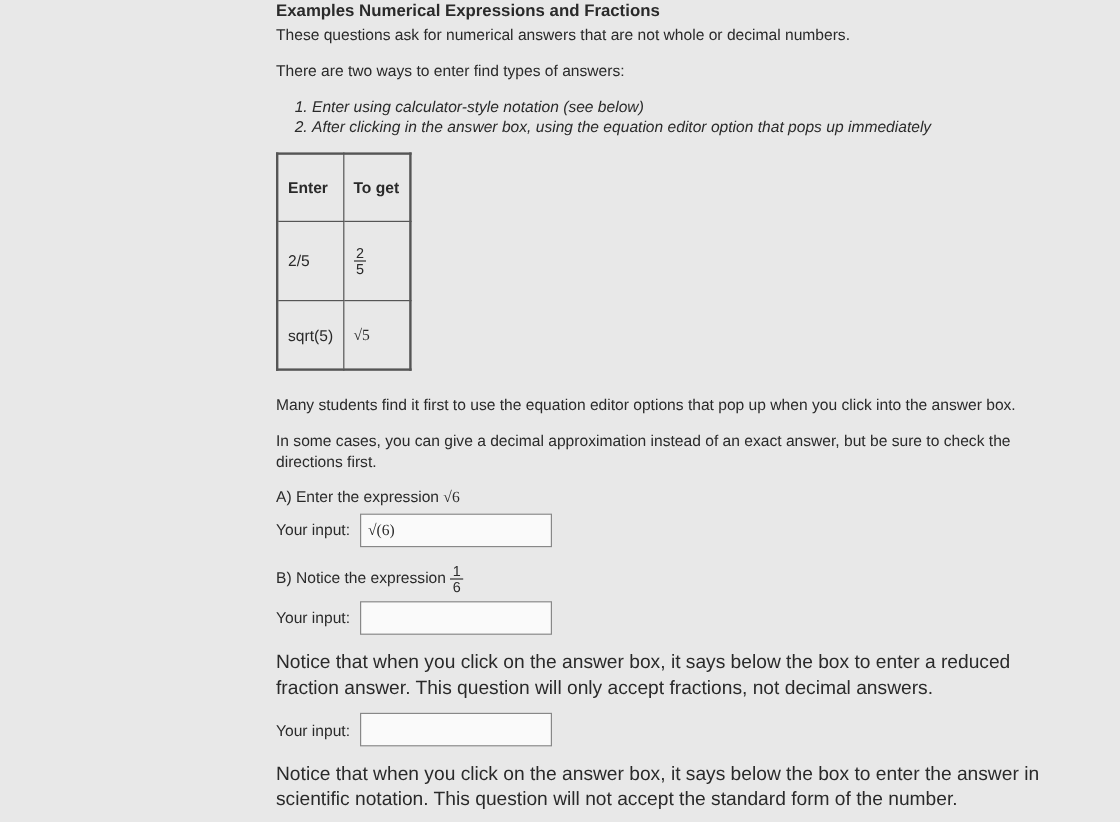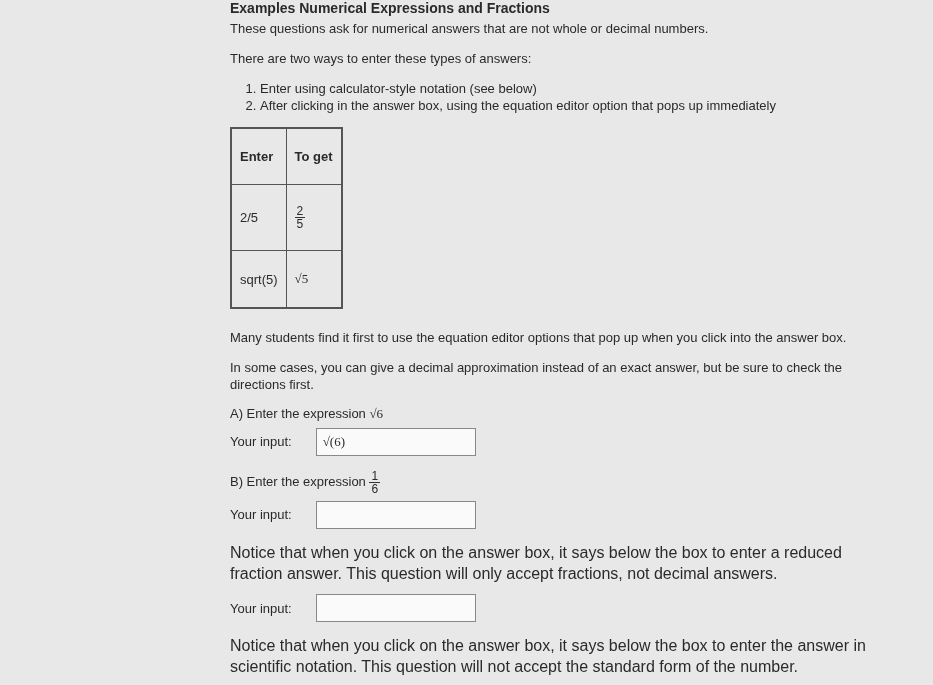--- a/index.html
+++ b/index.html
@@ -21,20 +21,21 @@
       font-size: 14px;
       margin-bottom: 4px;
     }
     .para {
       margin-bottom: 12px;
       line-height: 1.35;
     }
     ol.ways {
       margin: 14px 0 14px 30px;
       padding: 0;
+      font-style: italic;
     }
     ol.ways li {
       margin-bottom: 2px;
     }
     .tbl {
       border-collapse: collapse;
       margin-bottom: 20px;
       border: 2px solid #555;
     }
     .tbl th, .tbl td {
@@ -54,21 +55,21 @@
     .frac .num { display:block; border-bottom:1px solid #333; padding:0 2px;}
     .frac .den { display:block; padding:0 2px;}
     .sqrt { font-family: serif; }
     .sup { font-size: 9px; vertical-align: super; }
     .q-label {
       margin: 10px 0 6px 0;
     }
     .input-row {
       display: flex;
       align-items: center;
-      gap: 24px;
+      gap: 8px;
       margin-bottom: 14px;
     }
     .input-box {
       border: 1px solid #888;
       background: #fafafa;
       height: 28px;
       min-width: 160px;
       padding: 2px 6px;
       display: flex;
       align-items: center;
@@ -81,21 +82,21 @@
     }
   </style>
 </head>
 <body>
 
 <div class="page">
 
   <div class="section-title">Examples Numerical Expressions and Fractions</div>
   <div class="para">These questions ask for numerical answers that are not whole or decimal numbers.</div>
 
-  <div class="para">There are two ways to enter these types of answers:</div>
+  <div class="para">There are two ways to enter find types of answers:</div>
   <ol class="ways">
     <li>Enter using calculator-style notation (see below)</li>
     <li>After clicking in the answer box, using the equation editor option that pops up immediately</li>
   </ol>
 
 
   <table class="tbl">
     <tbody>
         <tr>
       <th>Enter</th>
@@ -124,21 +125,21 @@
     <span>A) Enter the expression </span><span class="sqrt">√<span>6</span></span>
   </div>
   <div class="input-row">
     <span>Your input:</span>
     <div class="input-box">
       <span class="sqrt">√<span>(6)</span></span>
     </div>
   </div>
 
   <div class="q-label">
-    <span>B) Enter the expression </span>
+    <span>B) Notice the expression </span>
     <span class="frac">
       <span class="num">1</span>
       <span class="den">6</span>
     </span>
   </div>
   <div class="input-row">
     <span>Your input:</span>
     <div class="input-box"></div>
   </div>
 

